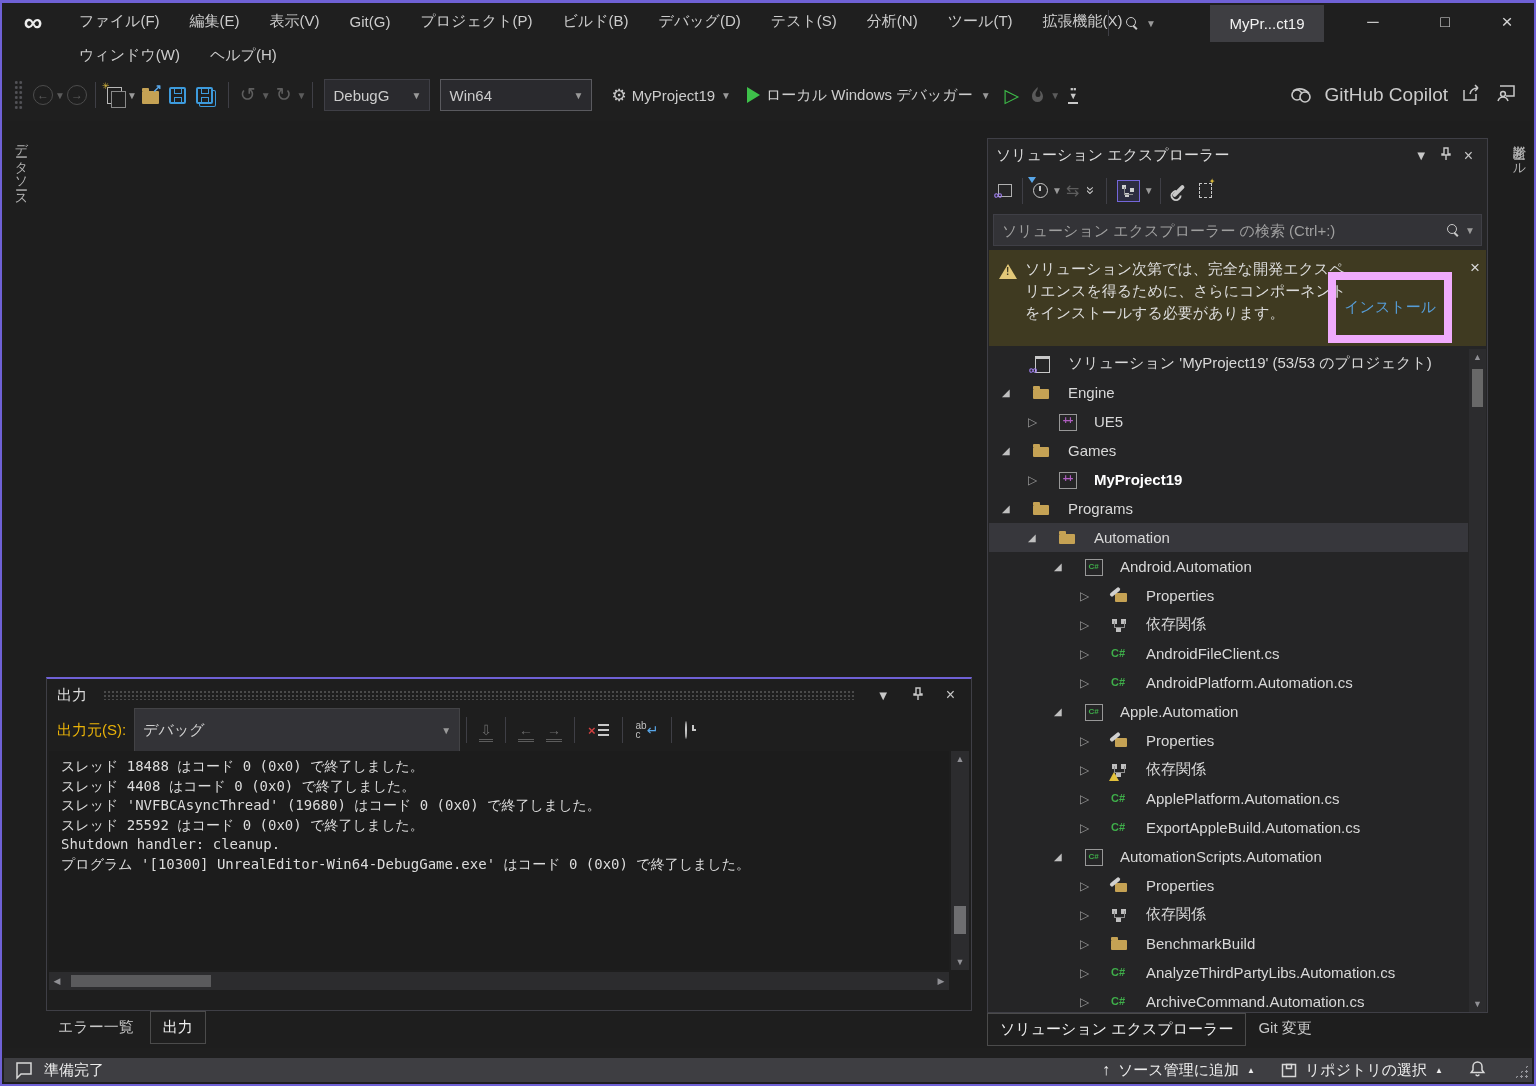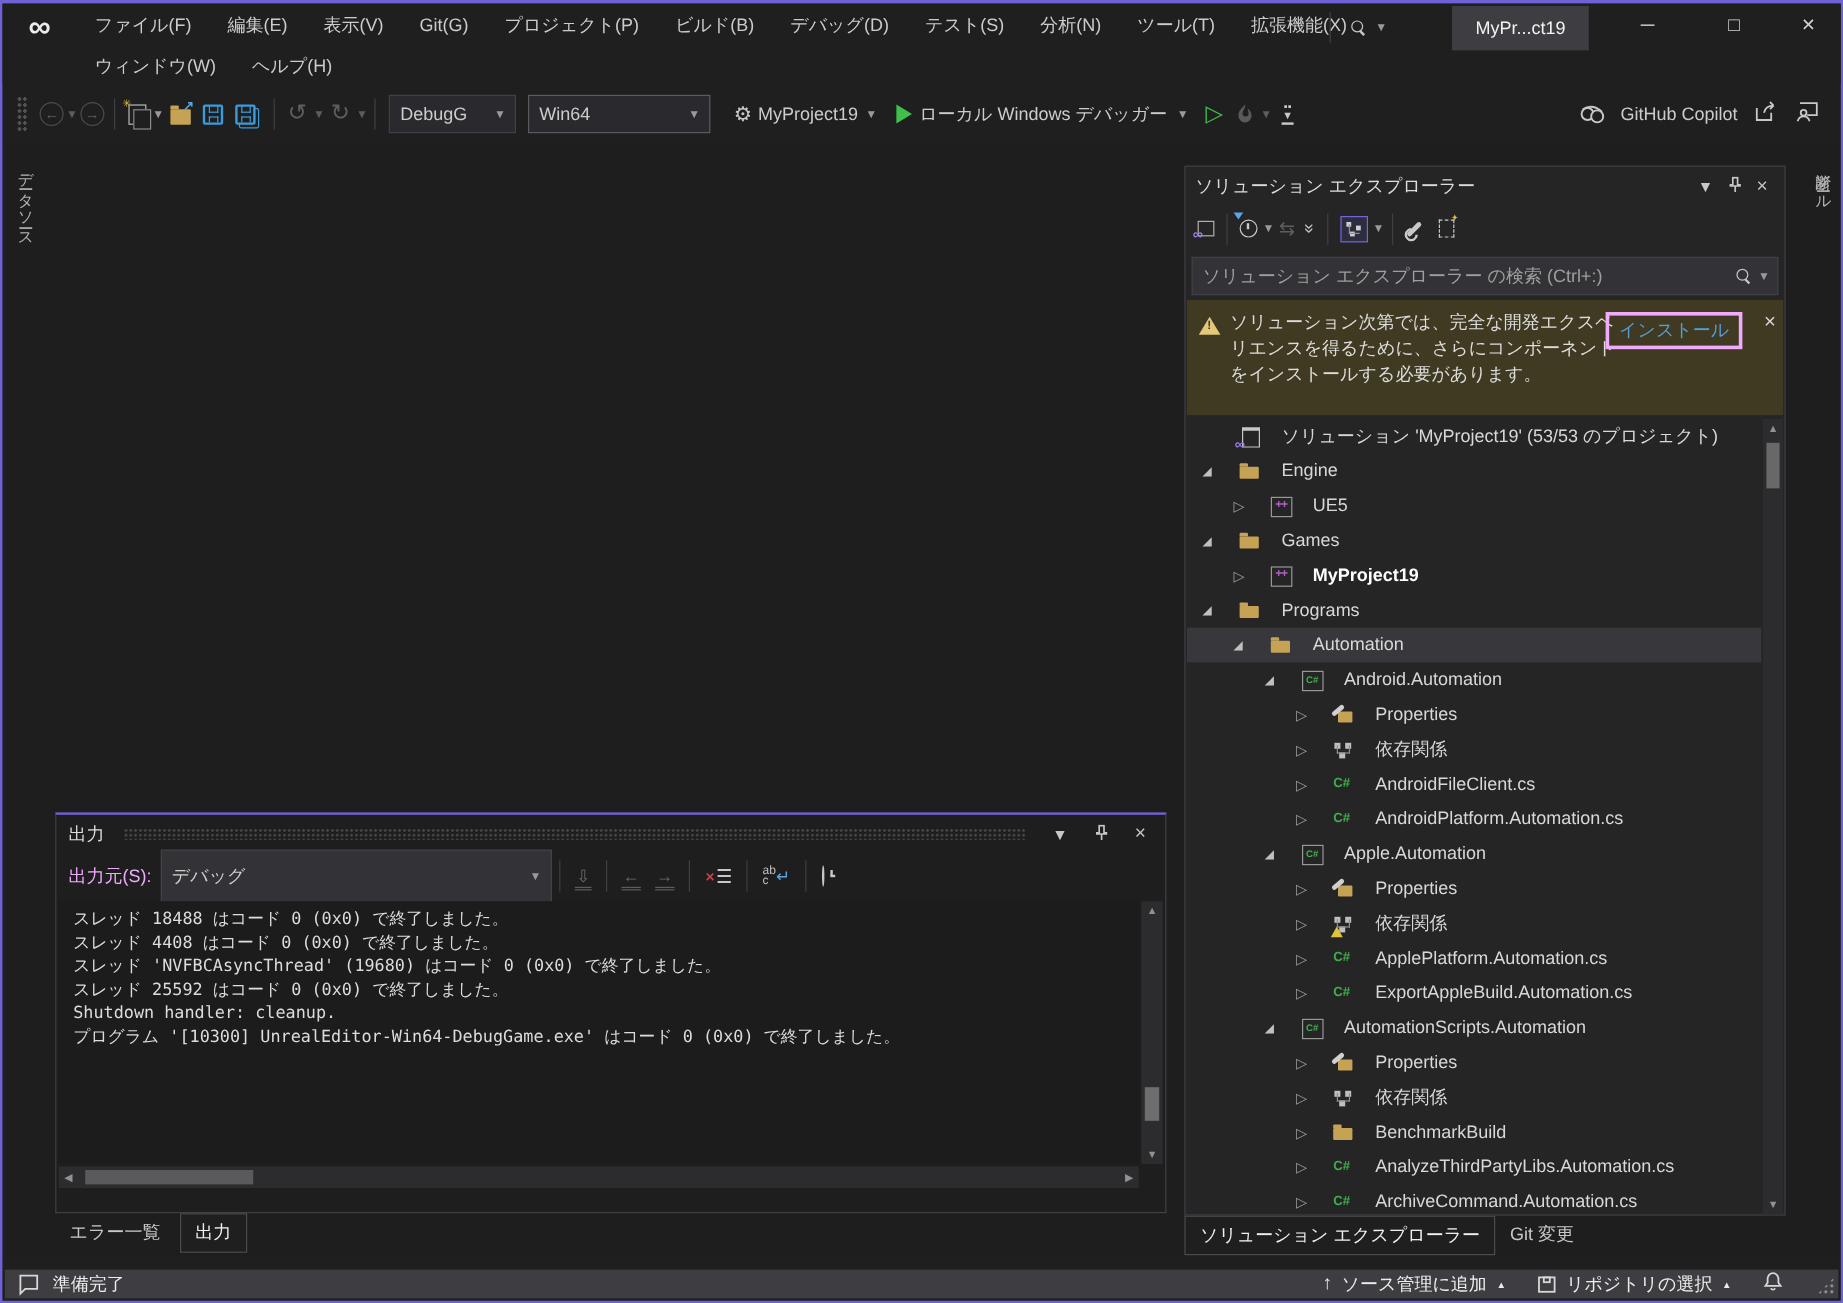--- a/index.html
+++ b/index.html
@@ -40,34 +40,34 @@
   .undo{color:#5e5e5e;font-size:19px;line-height:18px;}
   .combo{height:32px;background:#2a2a2e;border:1px solid #3f3f46;display:flex;align-items:center;padding:0 8px;color:#cccccc;font-size:15px;margin:0 5px;}
   .combo .caret{margin-left:auto;padding-left:10px;}
   .gear{color:#c8c8c8;font-size:17px;}
   .play{width:0;height:0;border-left:13px solid #3ec14a;border-top:8px solid transparent;border-bottom:8px solid transparent;margin:0 6px 0 10px;}
   .play-outline{color:#3ec14a;font-size:19px;margin:0 6px;}
   .tb-label{color:#cccccc;font-size:15px;white-space:nowrap;}
   .overflow{display:flex;flex-direction:column;align-items:center;color:#c8c8c8;font-size:9px;line-height:7px;margin-left:8px;}
   .overflow .bar{width:10px;height:2px;background:#c8c8c8;margin-top:2px;}
   #tb-right{position:absolute;right:14px;top:0;height:52px;display:flex;align-items:center;gap:14px;}
-  #copilot{display:flex;align-items:center;gap:12px;color:#cccccc;font-size:15px;text-align:right;}
+  #copilot{display:flex;align-items:center;gap:12px;color:#cccccc;font-size:19px;text-align:right;}
   
   #content{position:absolute;left:2px;top:118px;right:2px;bottom:36px;background:#1e1e1e;}
   .vtab{position:absolute;color:#b4b4b4;font-size:13px;writing-mode:vertical-rl;letter-spacing:1px;}
   #vtab-left{left:10px;top:132px;}
   #vtab-right{right:6px;top:132px;}
   
   #output{position:absolute;left:44px;top:674px;width:926px;height:334px;background:#1e1e1e;border:1px solid #3f3f46;border-top:2px solid #6f61d6;}
   #out-head{height:32px;display:flex;align-items:center;padding:0 10px;gap:10px;}
   #out-title{color:#dcdcdc;font-size:15px;}
   .dots{flex:1;height:10px;background-image:radial-gradient(#4a4a4a 1px,transparent 1.2px);background-size:4px 4px;margin:0 6px;}
   .pane-btn{color:#c8c8c8;font-size:13px;padding:0 6px;}
   #out-toolbar{height:38px;display:flex;align-items:center;padding:0 10px;}
-  #out-src-label{color:#f0abfc;font-size:15px;margin-right:8px;}
+  #out-src-label{color:#eab308;font-size:15px;margin-right:8px;}
   #out-combo{width:326px;height:45px;background:#333337;border:1px solid #434346;display:flex;align-items:center;padding:0 8px;color:#d0d0d0;font-size:15px;}
   .oi{margin:0 7px;color:#6a6a6a;font-size:14px;position:relative;}
   .oi.u::after{content:"";position:absolute;left:-1px;right:-1px;bottom:-4px;border-bottom:3px double #5c5c5c;}
   .ic-clear{display:flex;align-items:center;gap:2px;}
   .ic-clear .x{color:#d04040;font-weight:bold;font-size:13px;font-style:normal;}
   .ic-clear .bars{width:11px;height:12px;background:repeating-linear-gradient(#c8c8c8 0 2px,transparent 2px 5px);}
   .ic-wrap{display:flex;align-items:center;}
   .ic-wrap .ab{color:#c0c0c0;font-size:10px;font-style:normal;line-height:9px;}
   .ic-wrap .ret{color:#58a6e8;font-size:14px;font-style:normal;}
   .ic-clock{width:15px;height:15px;border:1.6px solid #c8c8c8;border-radius:50%;position:relative;}
@@ -106,21 +106,21 @@
   .dashed-doc{width:13px;height:15px;border:1px dashed #c8c8c8;position:relative;}
   .dashed-doc::after{content:"✦";position:absolute;right:-5px;top:-7px;color:#d8b83c;font-size:8px;}
   #se-search{position:absolute;left:5px;top:75px;right:5px;height:32px;background:#333337;border:1px solid #3f3f46;display:flex;align-items:center;}
   #se-search input{flex:1;background:transparent;border:none;outline:none;color:#bdbdbd;font-size:15px;padding:0 8px;font-family:"Liberation Sans",sans-serif;}
   #se-search input::placeholder{color:#9f9f9f;opacity:1;}
   
   #se-banner{position:absolute;left:1px;top:111px;right:1px;height:96px;background:#3f3a21;display:flex;padding:8px 8px 0 10px;}
   .warn-icon{width:0;height:0;border-left:9px solid transparent;border-right:9px solid transparent;border-bottom:15px solid #e2c878;position:relative;margin:6px 8px 0 0;flex:none;}
   .warn-icon::after{content:"!";position:absolute;left:-2px;top:2px;color:#3f3a21;font-size:10px;font-weight:bold;}
   #banner-text{width:322px;color:#dcdcdc;font-size:15px;line-height:22px;}
-  #install-box{position:absolute;right:34px;top:10px;border:3px solid #f0abfc;padding:3px 8px;}
+  #install-box{position:absolute;right:34px;top:22px;border:8px solid #f0abfc;padding:18px 8px;}
   #install-link{color:#569cd6;font-size:15px;white-space:nowrap;}
   #banner-close{position:absolute;right:6px;top:8px;color:#d8d8d8;font-size:17px;}
   
   #se-tree{position:absolute;left:1px;top:210px;right:19px;bottom:0;overflow:hidden;}
   .tree-row{display:flex;align-items:center;height:29px;font-size:15px;color:#d8d8d8;white-space:nowrap;gap:10px;}
   .tree-row.selected{background:#37373c;}
   .tw{width:24px;flex:none;padding-left:3px;font-size:10px;color:#c0c0c0;}
   .tw.col{font-size:12px;color:#9a9a9a;}
   .tlabel.bold{font-weight:bold;color:#ffffff;}
   .ticon{width:17px;height:16px;display:inline-block;position:relative;margin-right:8px;flex:none;}

